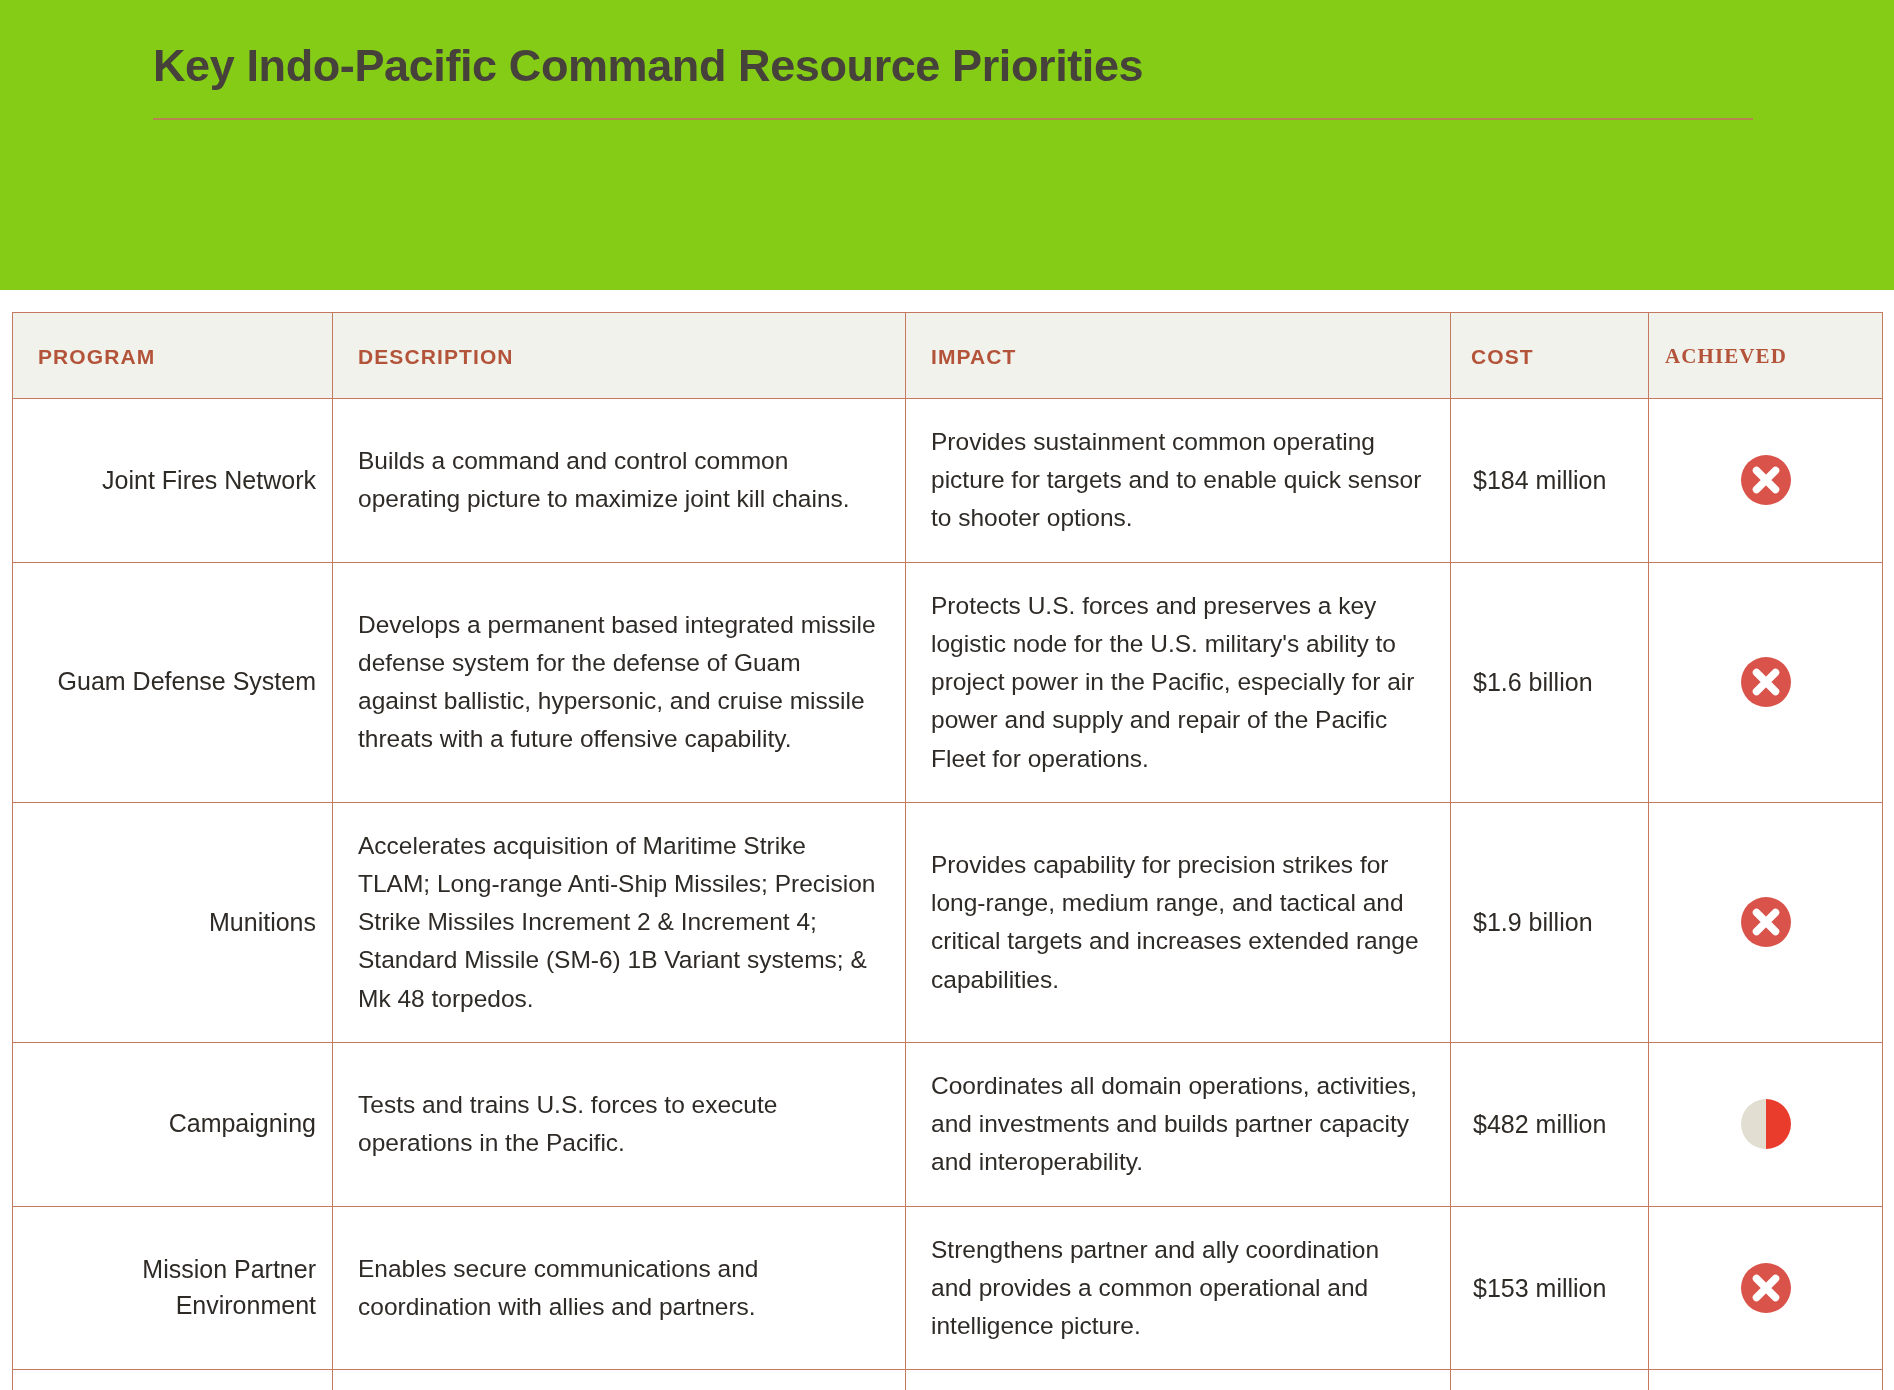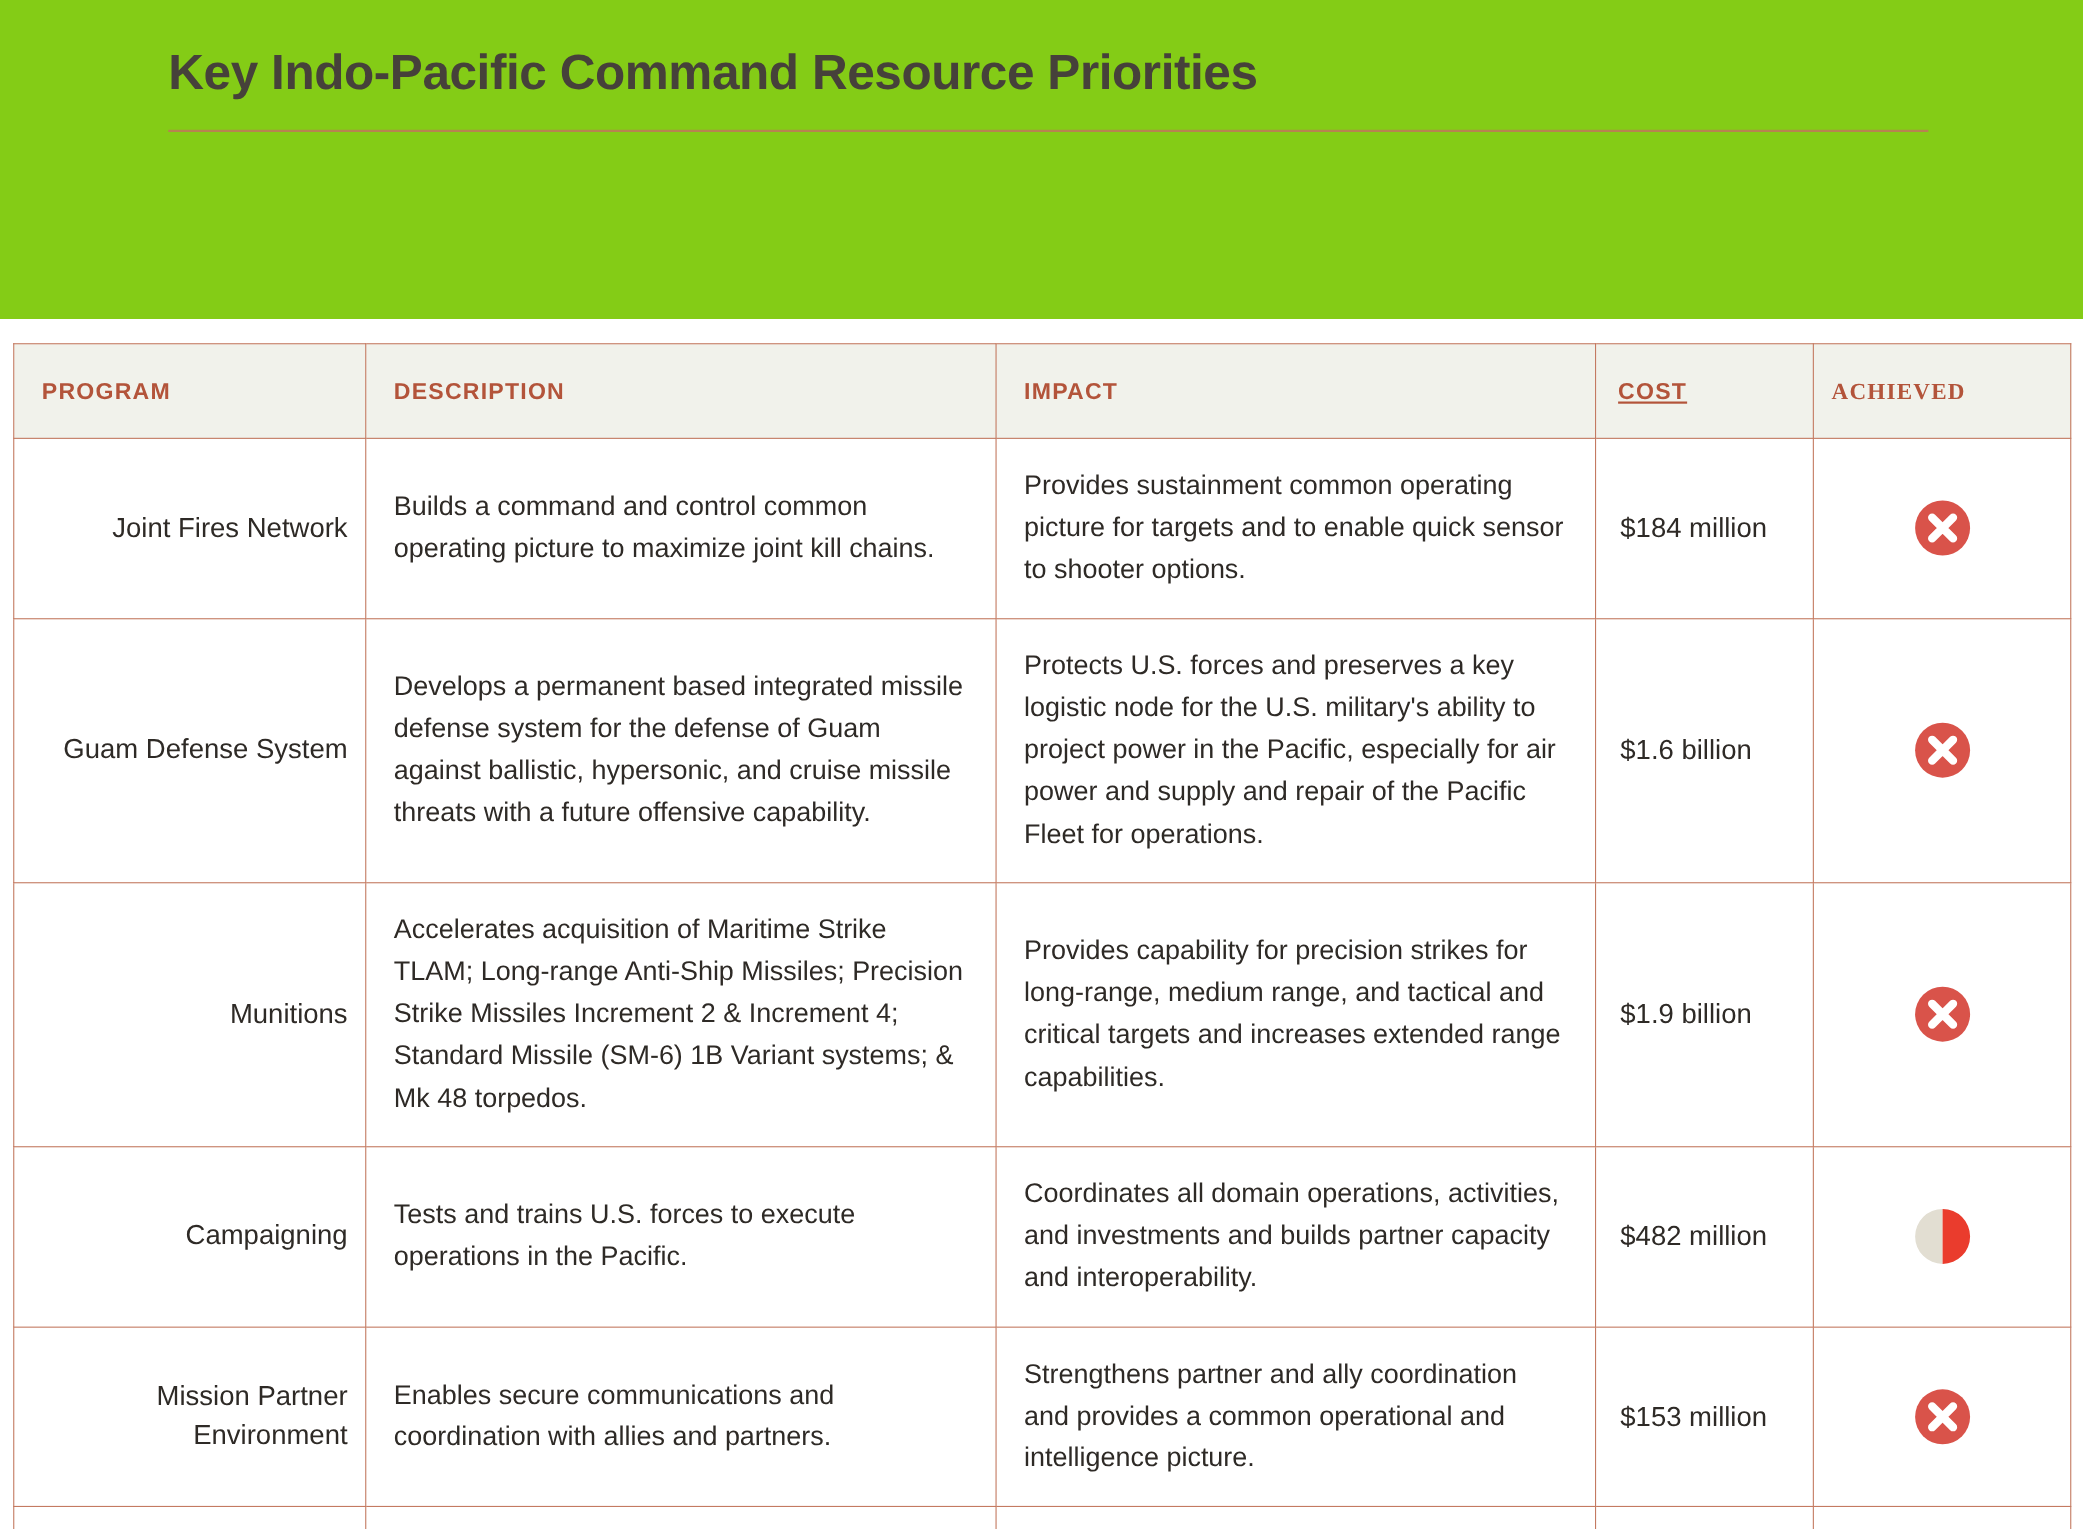--- a/index.html
+++ b/index.html
@@ -93,21 +93,21 @@
     font-size: 21px;
     font-weight: 700;
     letter-spacing: 1.1px;
     color: #b3543a;
     padding: 30px 22px 28px 22px;
     height: 86px;
   }
   thead th.th-program  { padding-left: 25px; }
   thead th.th-desc     { padding-left: 25px; }
   thead th.th-impact   { padding-left: 25px; margin-top: 20px; }
-  thead th.th-cost     { padding-left: 20px; text-decoration: underline; }
+  thead th.th-cost     { padding-left: 20px; }
   thead th.th-achieved { padding-left: 16px; font-family: Liberation Serif, serif; }
 
   tbody td {
     background: #ffffff;
     padding: 24px 25px;
     font-size: 25px;
     line-height: 1.46;
     color: #2e2a26;
   }
   tbody td.cell-program {

